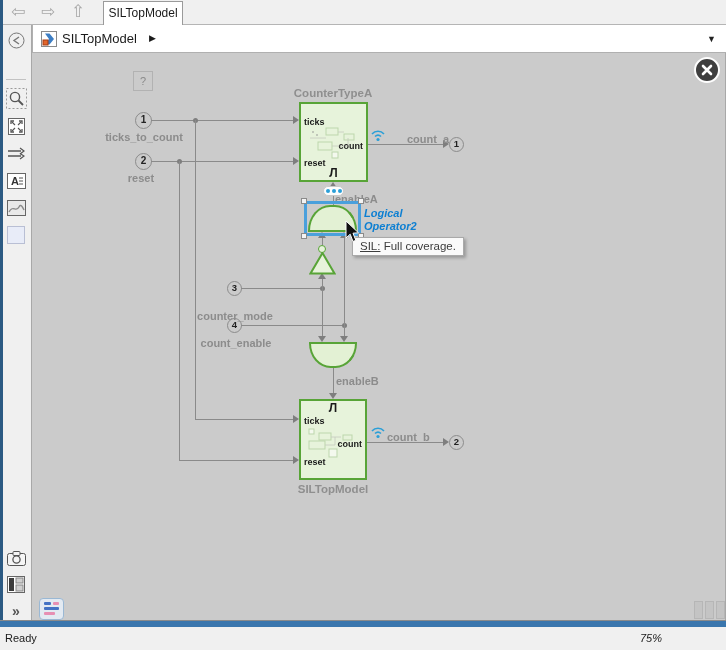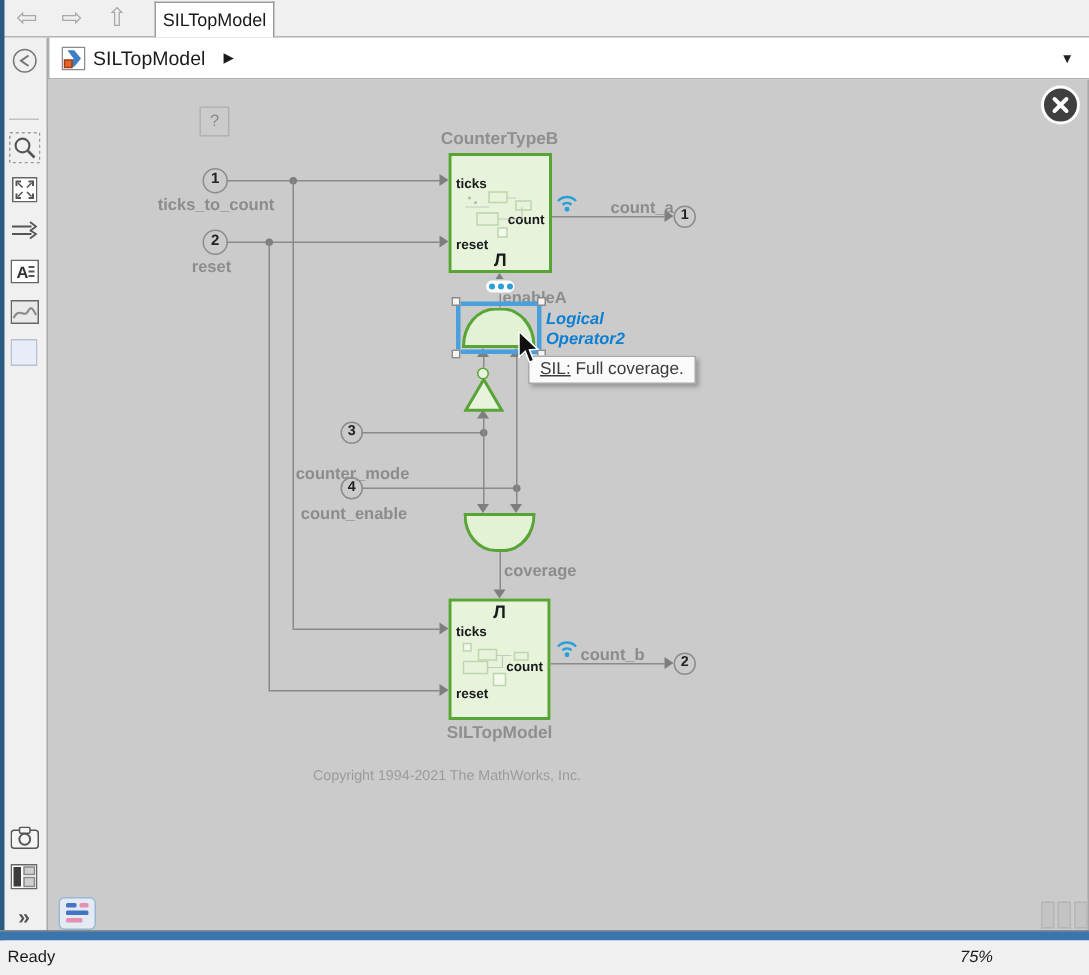--- a/index.html
+++ b/index.html
@@ -248,34 +248,34 @@
   <div class="port sm" style="left:417px; top:84px;">1</div>
   <div class="port sm" style="left:417px; top:382px;">2</div>
 
   <div class="siglabel ctr" style="left:42px;  top:78px;  width:140px;">ticks_to_count</div>
   <div class="siglabel ctr" style="left:39px;  top:119px; width:140px;">reset</div>
   <div class="siglabel ctr" style="left:133px; top:257px; width:140px;">counter_mode</div>
   <div class="siglabel ctr" style="left:134px; top:284px; width:140px;">count_enable</div>
   <div class="siglabel" style="left:355px; top:80px;margin-left:20px;">count_a</div>
   <div class="siglabel" style="left:355px; top:378px;">count_b</div>
   <div class="siglabel" style="left:303px; top:140px;">enableA</div>
-  <div class="siglabel" style="left:304px; top:322px;">coverage</div>
+  <div class="siglabel" style="left:304px; top:322px;">enableB</div>
 
   <svg class="abs" style="left:338px; top:74px;" width="16" height="15" viewBox="0 0 16 15">
     <path d="M2 7 A8 8 0 0 1 14 7" fill="none" stroke="#2a9fd8" stroke-width="1.6"></path>
     <path d="M5 9.5 A4.5 4.5 0 0 1 11 9.5" fill="none" stroke="#2a9fd8" stroke-width="1.6"></path>
     <circle cx="8" cy="12.5" r="1.6" fill="#2a9fd8"></circle>
   </svg>
   <svg class="abs" style="left:338px; top:371px;" width="16" height="15" viewBox="0 0 16 15">
     <path d="M2 7 A8 8 0 0 1 14 7" fill="none" stroke="#2a9fd8" stroke-width="1.6"></path>
     <path d="M5 9.5 A4.5 4.5 0 0 1 11 9.5" fill="none" stroke="#2a9fd8" stroke-width="1.6"></path>
     <circle cx="8" cy="12.5" r="1.6" fill="#2a9fd8"></circle>
   </svg>
 
-  <div class="blktitle" style="left:251px; top:34px;">CounterTypeB</div>
+  <div class="blktitle" style="left:251px; top:34px;">CounterTypeA</div>
   <div class="blk" style="left:267px; top:49px; width:69px; height:80px;">
     <span class="plabel" style="left:3px; top:13px;">ticks</span>
     <span class="plabel" style="left:3px; top:54px;">reset</span>
     <span class="plabel" style="right:3px; top:37px;">count</span>
     <span class="enable" style="bottom:1px;">Л</span>
     <svg width="52" height="34" style="position:absolute; left:7px; top:22px; opacity:.55;">
       <rect x="18" y="2" width="12" height="7" fill="none" stroke="#9bbf85"></rect>
       <rect x="36" y="8" width="10" height="6" fill="none" stroke="#9bbf85"></rect>
       <rect x="10" y="16" width="14" height="8" fill="none" stroke="#9bbf85"></rect>
       <path d="M2 12 H18 M30 6 H36 M24 20 H40 V12" fill="none" stroke="#a8a8a8" stroke-width="0.8"></path>
@@ -324,21 +324,20 @@
 
   <div class="gate" id="gate-or-down" style="left:277px; top:289px; width:48px; height:26px;"></div>
 
   <svg class="abs" style="left:313px; top:168px; z-index:6;" width="15" height="22" viewBox="0 0 15 22">
     <path d="M1 0 L1 17 L5.2 13.2 L8 20.5 L10.8 19.3 L8 12.2 L13.5 11.8 Z" fill="#111" stroke="#fff" stroke-width="1"></path>
   </svg>
   <div id="tooltip" style="left:320px; top:184px; z-index:5;text-align:right;">
     <span class="u">SIL:</span><span> Full coverage.</span>
   </div>
 
-  <div id="copyright" style="left:116px; top:459px;">Copyright 1994-2021 The MathWorks, Inc.</div>
 
   <div id="cov-badge" style="left:7px; top:545px;">
     <div class="row">
         <span class="b" style="width:7px; background:#4472c4;"></span>
         <span class="b" style="width:7px; background:#e78fb3;"></span>
       </div>
     <div class="row">
         <span class="b" style="width:15px; background:#4472c4;"></span>
       </div>
     <div class="row">

